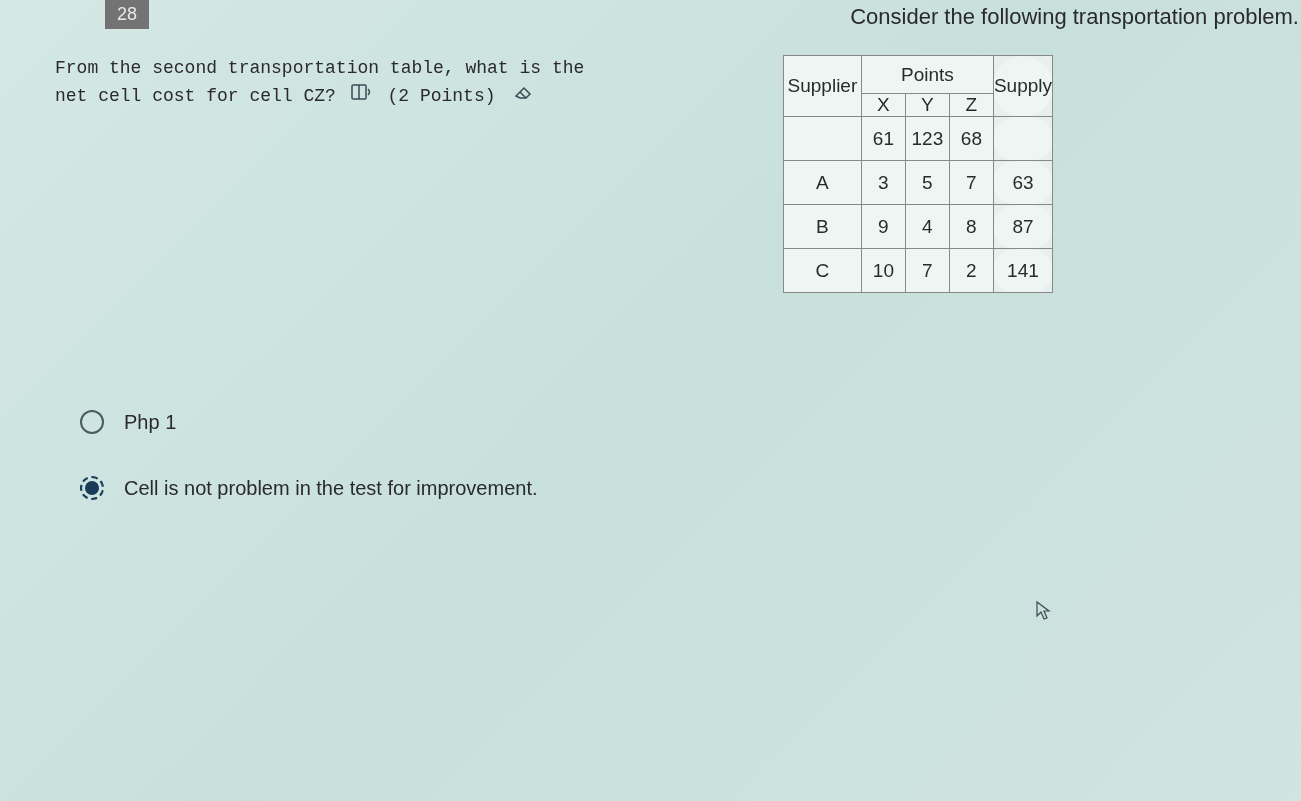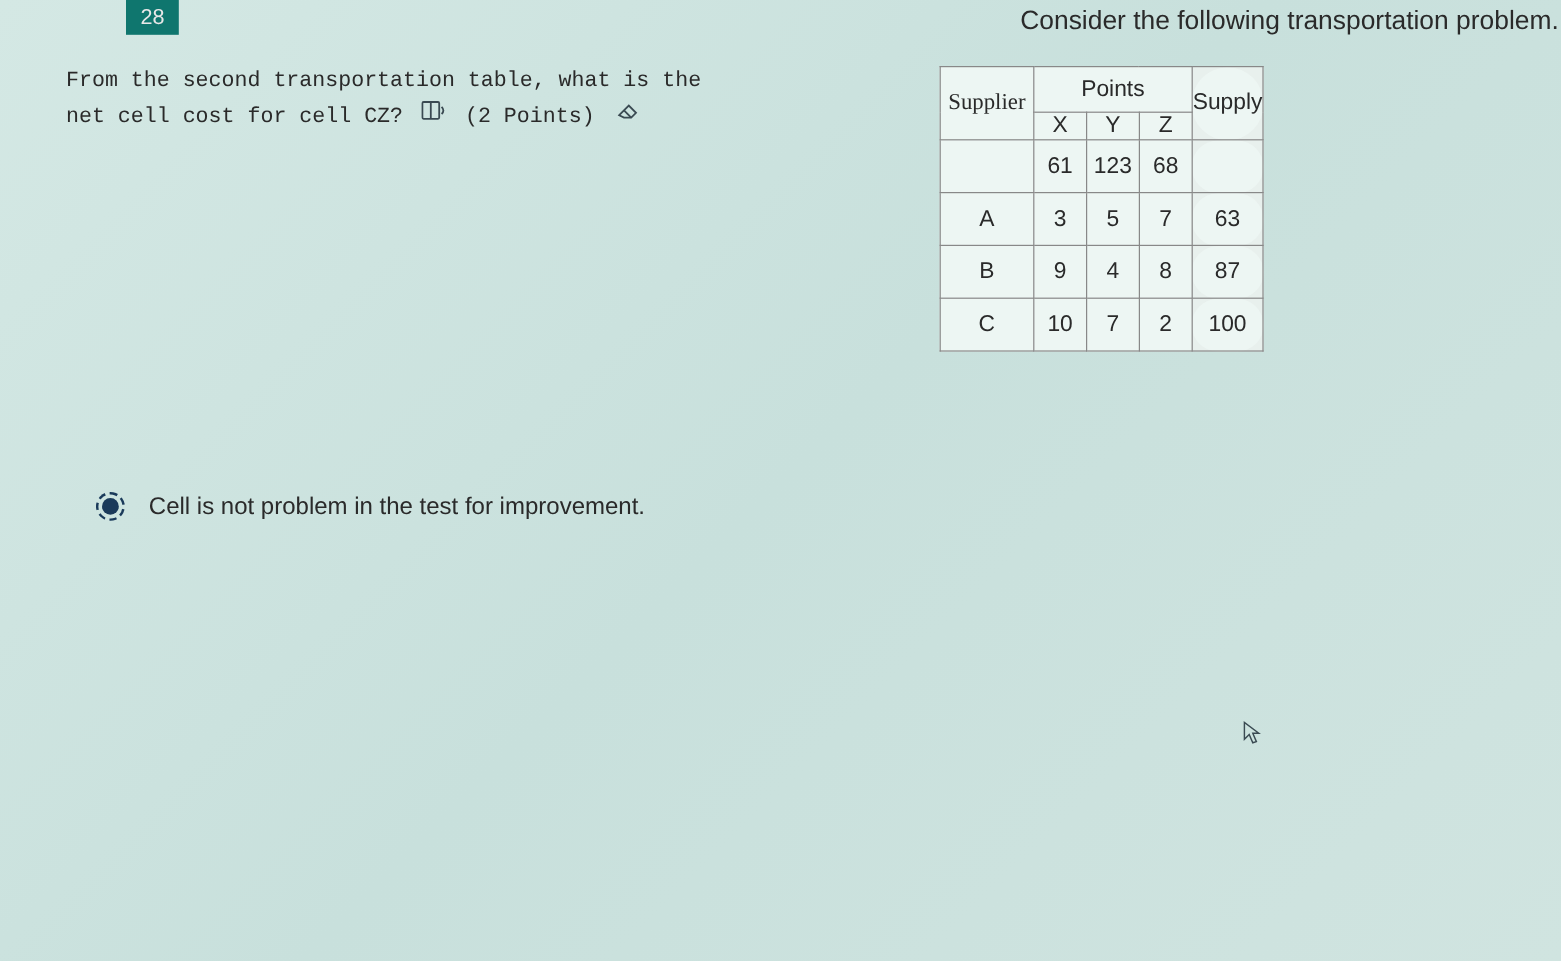--- a/index.html
+++ b/index.html
@@ -13,21 +13,21 @@
       width: 1301px;
       height: 801px;
       position: relative;
       color: #2a2a2a;
       overflow: hidden;
     }
     .question-number {
       position: absolute;
       top: 0;
       left: 105px;
-      background: #0f766e;
+      background: #737373;
       color: #e8e8e8;
       padding: 4px 12px;
       font-size: 18px;
       font-weight: 500;
     }
     .question-text {
       position: absolute;
       top: 55px;
       left: 55px;
       width: 600px;
@@ -66,21 +66,20 @@
     td, th {
       border: 1px solid #888;
       text-align: center;
       vertical-align: middle;
       background: rgba(240, 248, 245, 0.7);
     }
     .supplier-header {
       width: 78px;
       height: 54px;
       font-weight: 400;
-      font-family: Liberation Serif, serif;
     }
     .demand-header {
       height: 38px;
       font-weight: 400;
     }
     .col-narrow {
       width: 44px;
     }
     .supply-col {
       width: 48px;
@@ -196,27 +195,31 @@
       <td class="col-narrow">9</td>
       <td class="col-narrow">4</td>
       <td class="col-narrow">8</td>
       <td class="supply-col">87</td>
     </tr>
     <tr class="data-row">
       <td>C</td>
       <td class="col-narrow">10</td>
       <td class="col-narrow">7</td>
       <td class="col-narrow">2</td>
-      <td class="supply-col">100</td>
+      <td class="supply-col">141</td>
     </tr>
   </tbody>
     </table>
 </div>
 
 <div class="options">
+  <div class="option">
+    <div class="radio"></div>
+    <span class="option-label">Php 1</span>
+  </div>
   <div class="option">
     <div class="radio selected"></div>
     <span class="option-label">Cell is not problem in the test for improvement.</span>
   </div>
 </div>
 
 <div class="cursor-icon">
   <svg width="18" height="22" viewBox="0 0 18 22">
     <path d="M 2 2 L 2 16 L 6 12 L 9 19 L 12 18 L 9 11 L 14 11 Z" fill="none" stroke="#3a4a52" stroke-width="1.2"></path>
   </svg>

